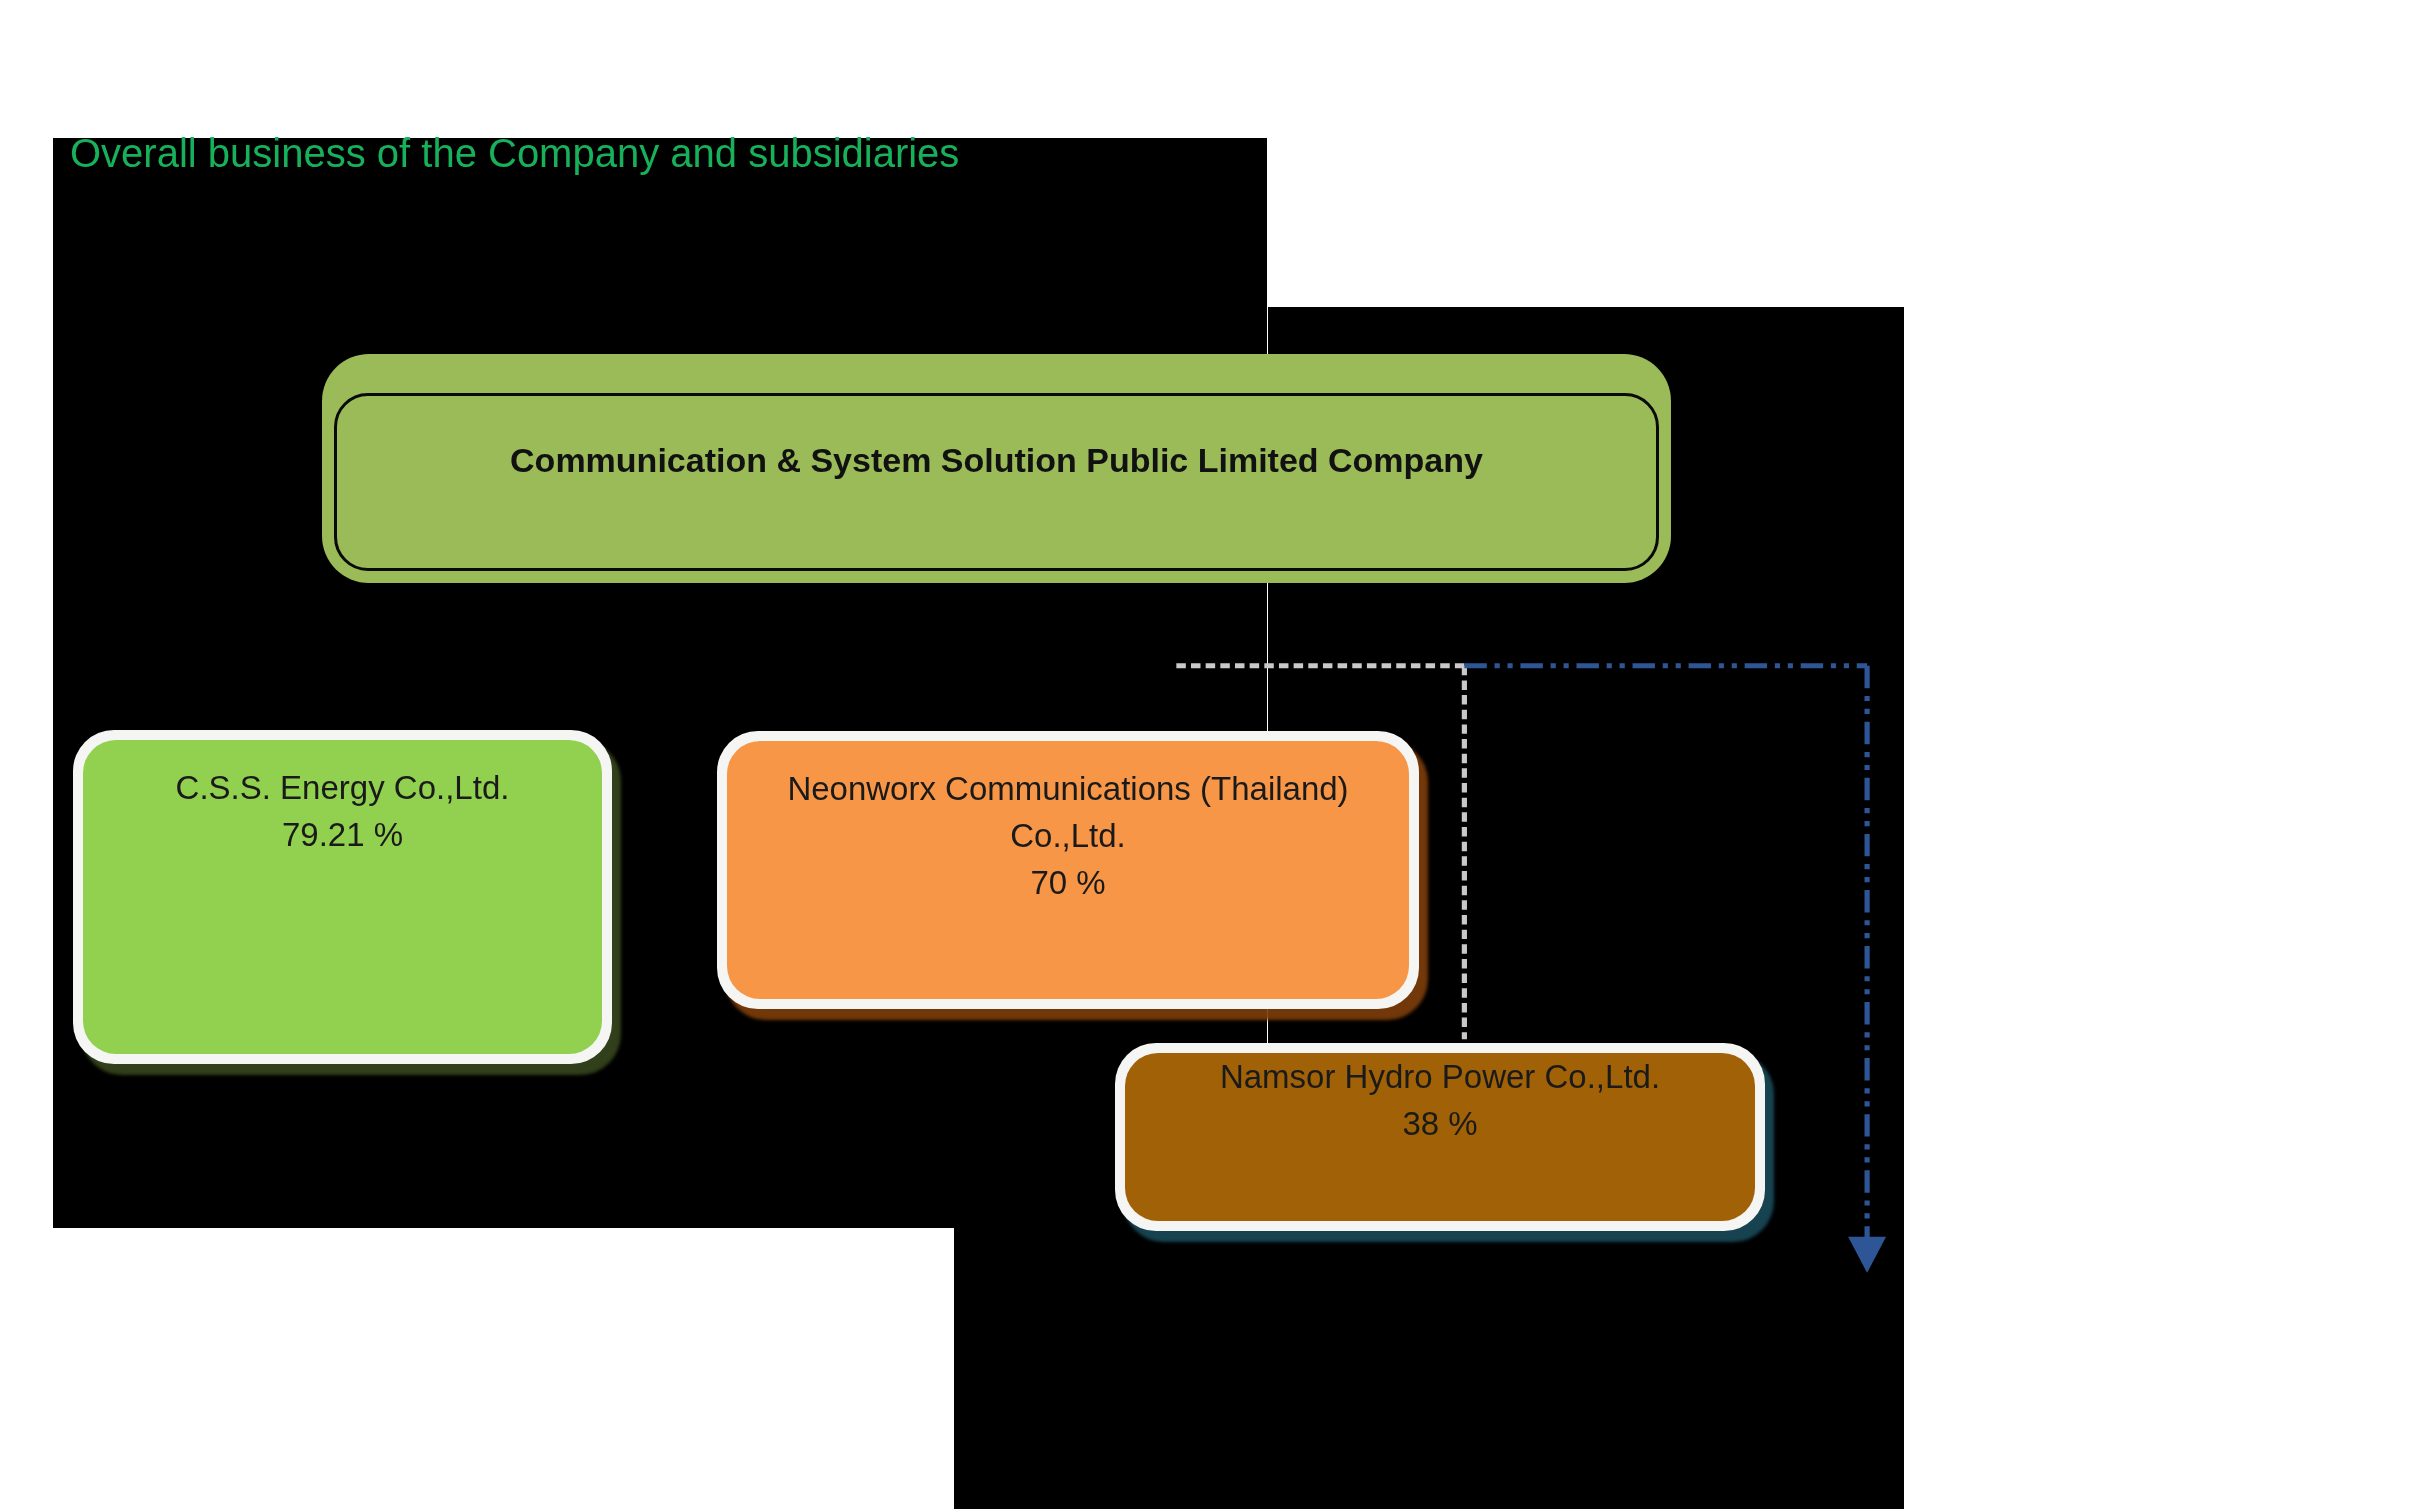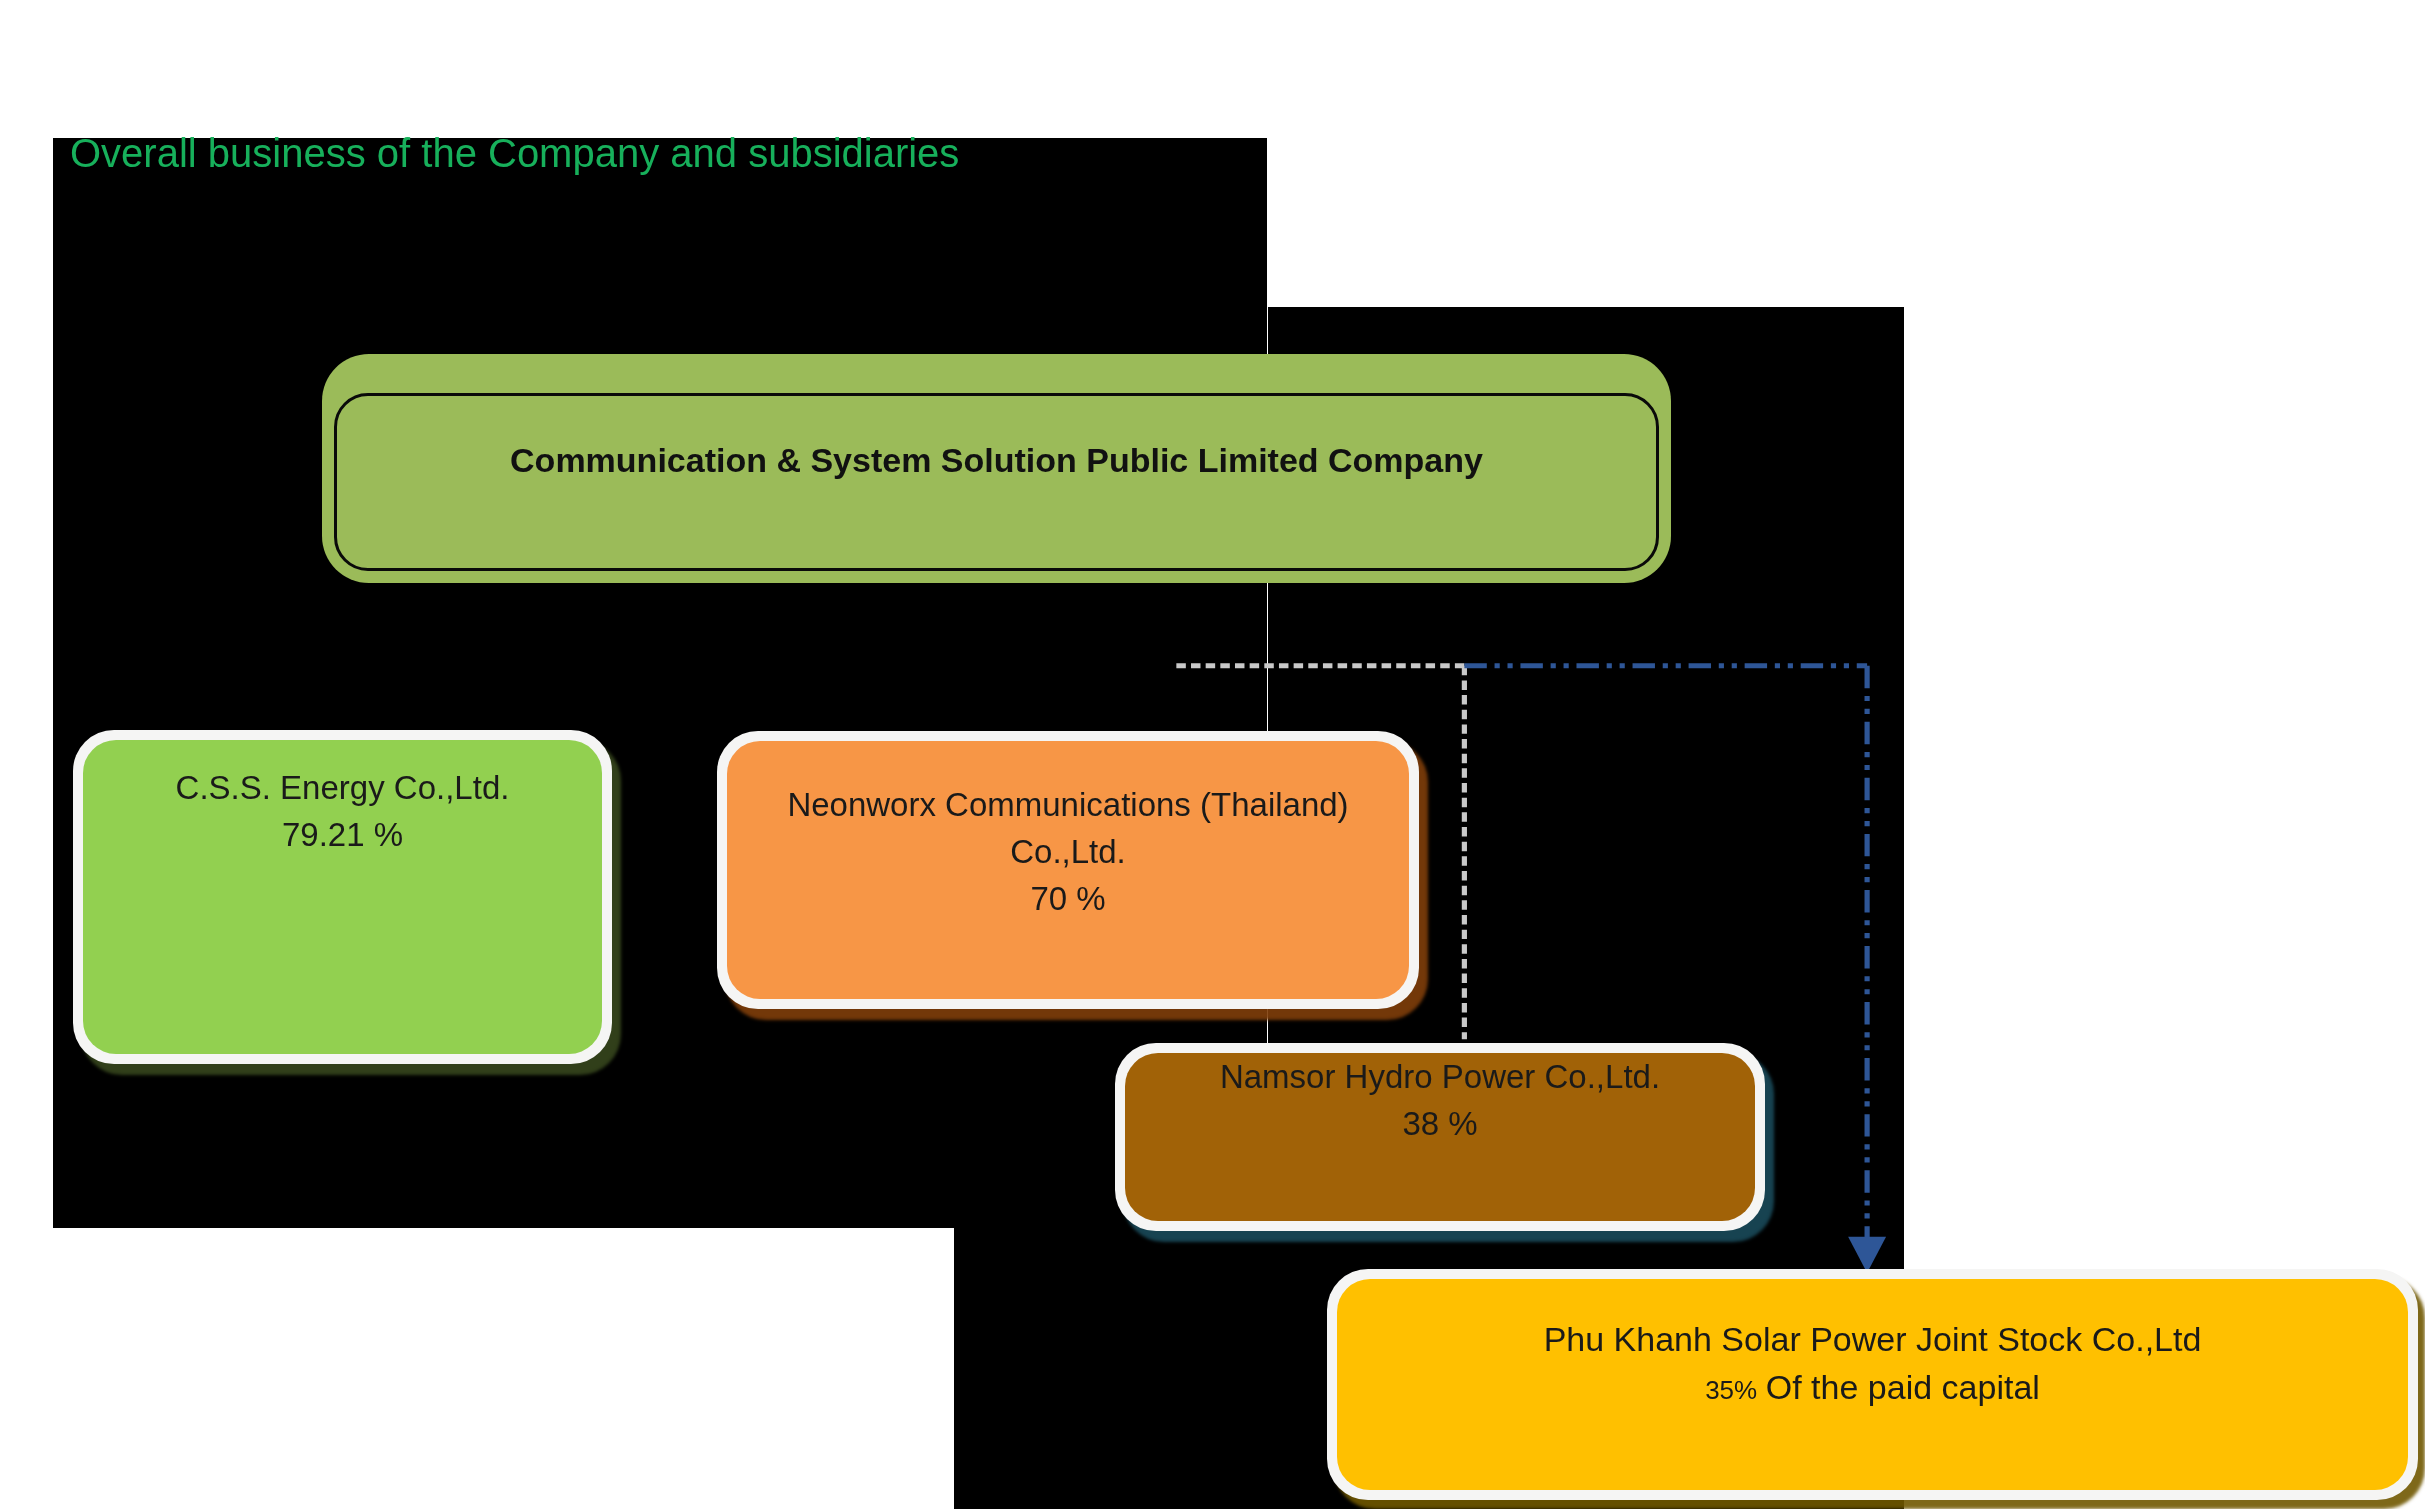--- a/index.html
+++ b/index.html
@@ -46,21 +46,21 @@
     display:flex;flex-direction:column;align-items:center;
     box-sizing:border-box;text-align:center;
     font-size:33px;line-height:47px;color:#1a1a1a;
   }
   #node-css-energy{left:73px;top:730px;width:539px;height:334px;
     box-shadow:8.6px 10.3px 3.4px rgba(58,74,30,0.85);}
   #node-css-energy .node-inner{background:#92D050;padding-top:24px;}
 
   #node-neonworx{left:717px;top:731px;width:702px;height:278px;
     box-shadow:8.6px 10.3px 3.4px rgba(128,62,10,0.9);}
-  #node-neonworx .node-inner{background:#F79646;padding-top:40px;}
+  #node-neonworx .node-inner{background:#F79646;padding-top:24px;}
 
   #node-namsor{left:1115px;top:1043px;width:650px;height:188px;
     box-shadow:8.6px 10.3px 3.4px rgba(26,74,90,0.9);}
   #node-namsor .node-inner{background:#a16207;}
 
   #node-phu-khanh{left:1327px;top:1269px;width:1091px;height:231px;
     box-shadow:7px 8.6px 3.4px rgba(112,88,0,0.9);}
   #node-phu-khanh .node-inner{background:#FFC000;padding-top:36px;font-size:34px;line-height:48px;}
   .pct-small{font-size:26px;}
   .pct-suffix{margin-left:8.6px;}
@@ -117,23 +117,15 @@
     </div>
   </div>
 
   <div id="node-namsor" class="node">
     <div class="node-inner">
       <div>Namsor Hydro Power Co.,Ltd.</div>
       <div>38 %</div>
     </div>
   </div>
 
-  <div id="node-phu-khanh" class="node">
-    <div class="node-inner">
-      <div>Phu Khanh Solar Power Joint Stock Co.,Ltd</div>
-      <div>
-        <span class="pct-small">35%</span><span class="pct-suffix">Of the paid capital</span>
-      </div>
-    </div>
-  </div>
 
 </div>
 
 
 </body></html>

